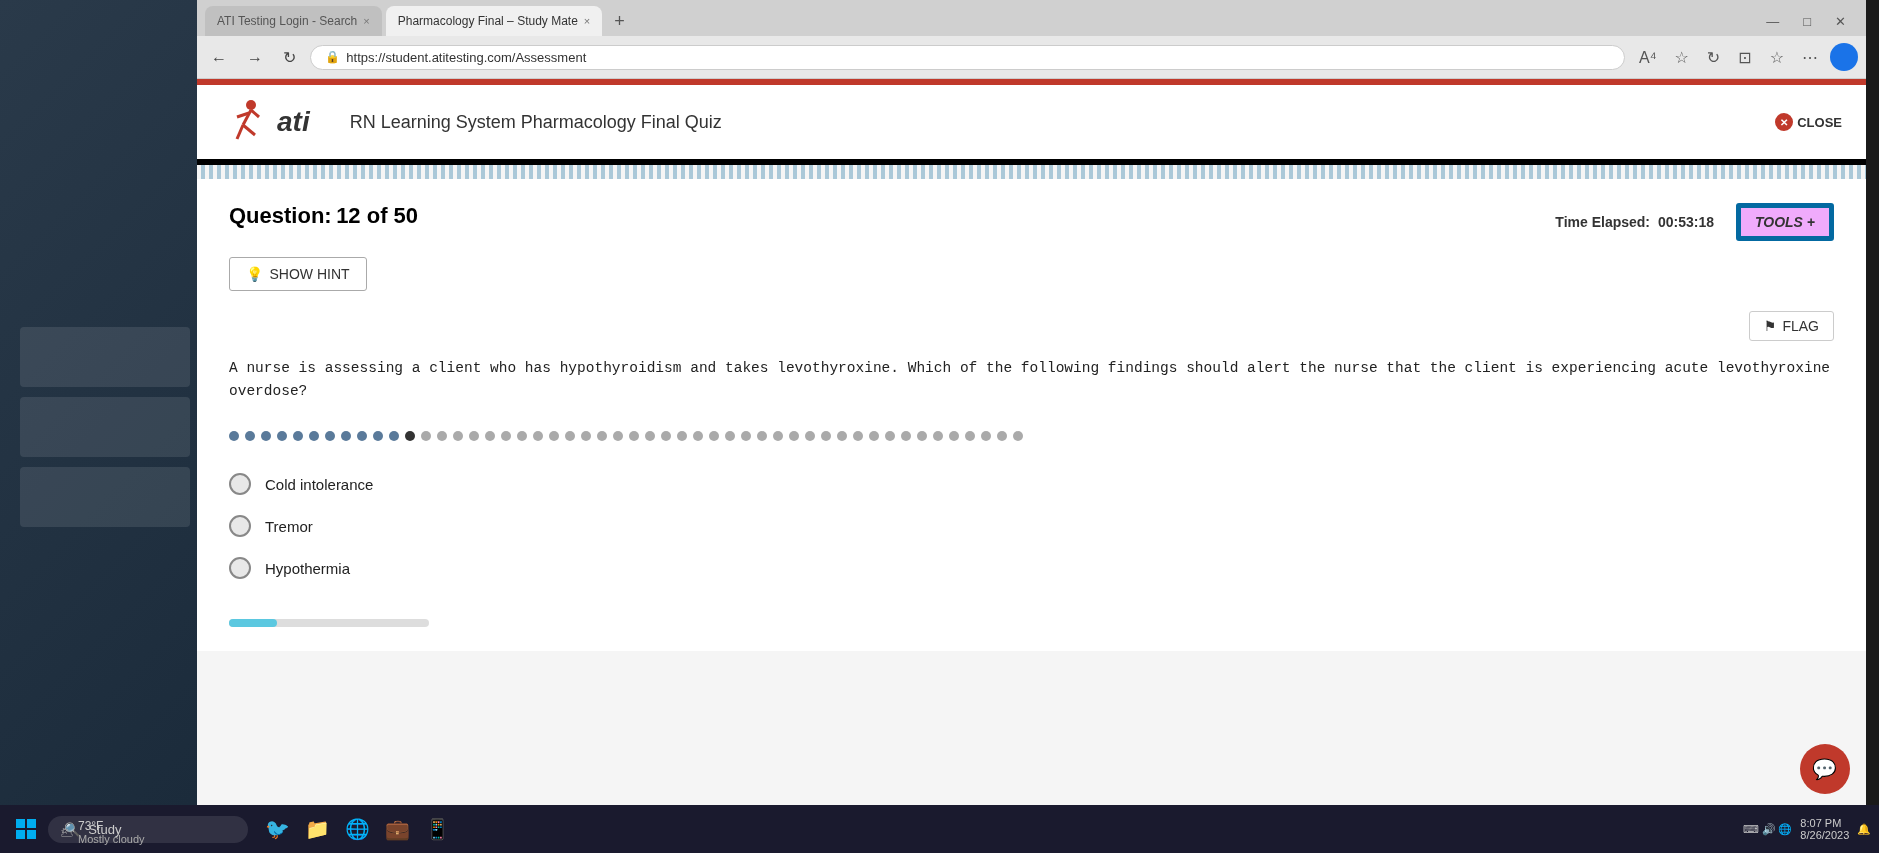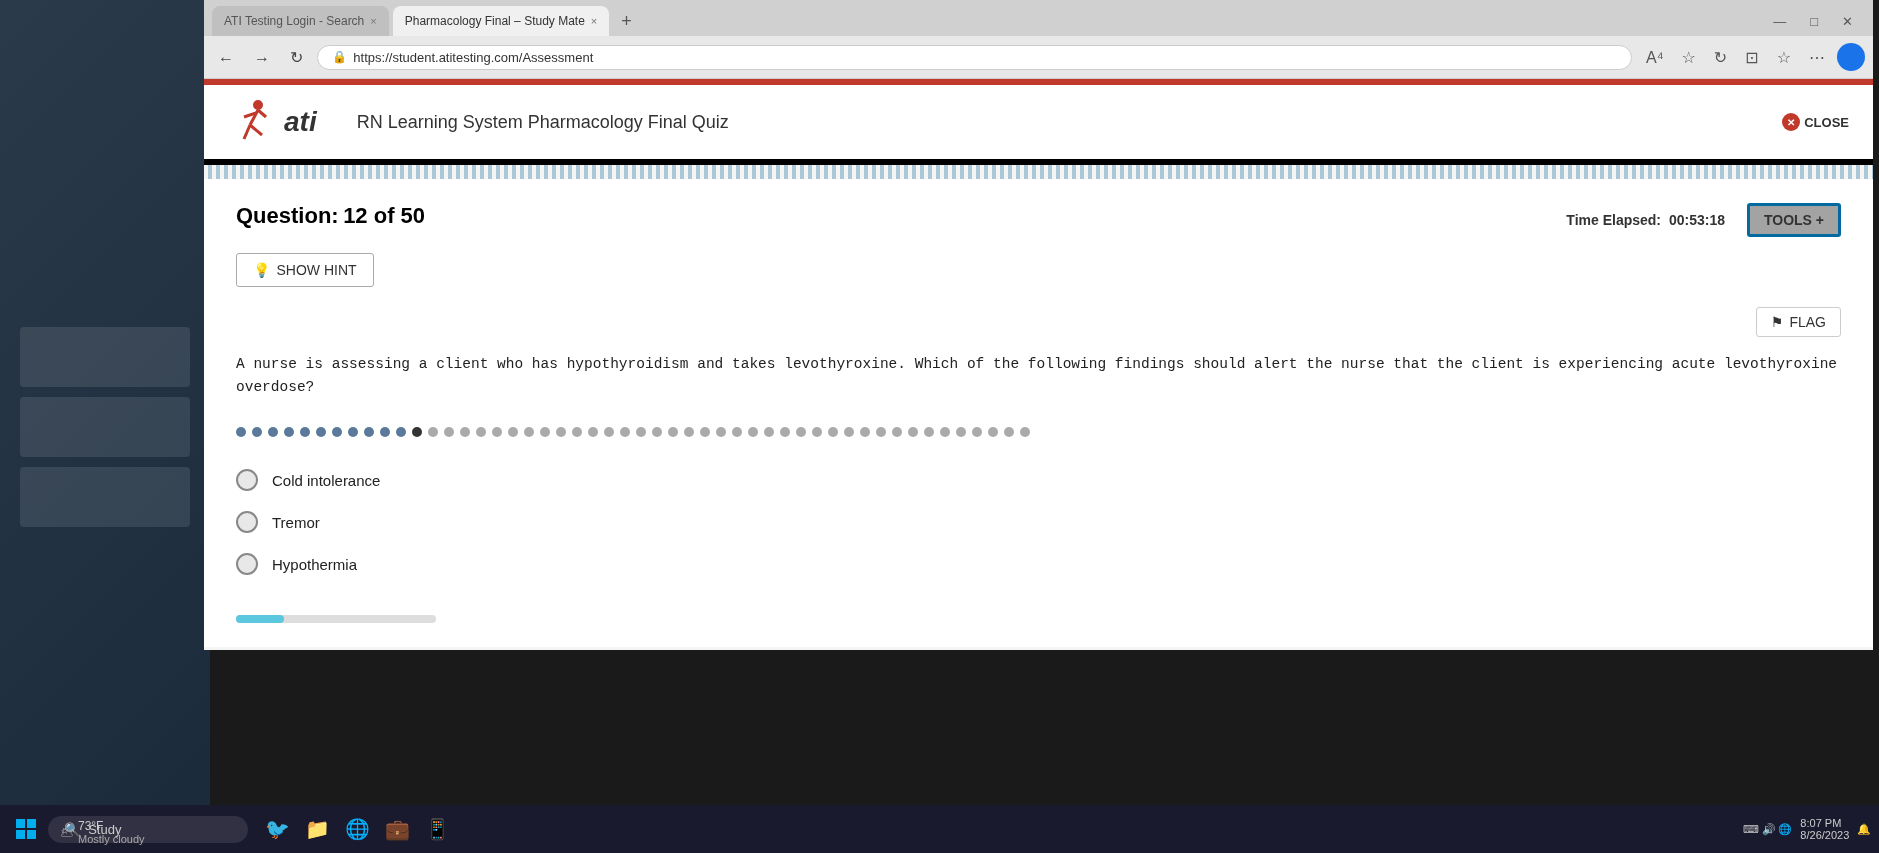--- a/index.html
+++ b/index.html
@@ -10,23 +10,23 @@
       width: 1879px;
       height: 853px;
       overflow: hidden;
       position: relative;
     }
 
     
     .browser-window {
       position: absolute;
       top: 0;
-      left: 204px;
+      left: 197px;
       width: 1669px;
-      height: 650px;
+      height: 853px;
       background: #f0f0f0;
       border-radius: 0;
       overflow: hidden;
     }
 
     
     .browser-chrome {
       background: #e8e8e8;
       border-bottom: 1px solid #ccc;
     }
@@ -244,28 +244,29 @@
       font-size: 14px;
       color: #333;
     }
 
     .time-elapsed span {
       font-weight: bold;
       color: #333;
     }
 
     .tools-btn {
-      background: #a3a3a3;
-      border: 3px solid #0369a1;
+      background: #f0abfc;
+      border: 5px solid #0369a1;
       padding: 6px 14px;
       font-size: 14px;
       font-weight: bold;
       cursor: pointer;
       color: #333;
       border-radius: 3px;
+      font-style: italic;
     }
 
     
     .hint-row {
       margin-bottom: 20px;
     }
 
     .show-hint-btn {
       background: none;
       border: 1px solid #aaa;

